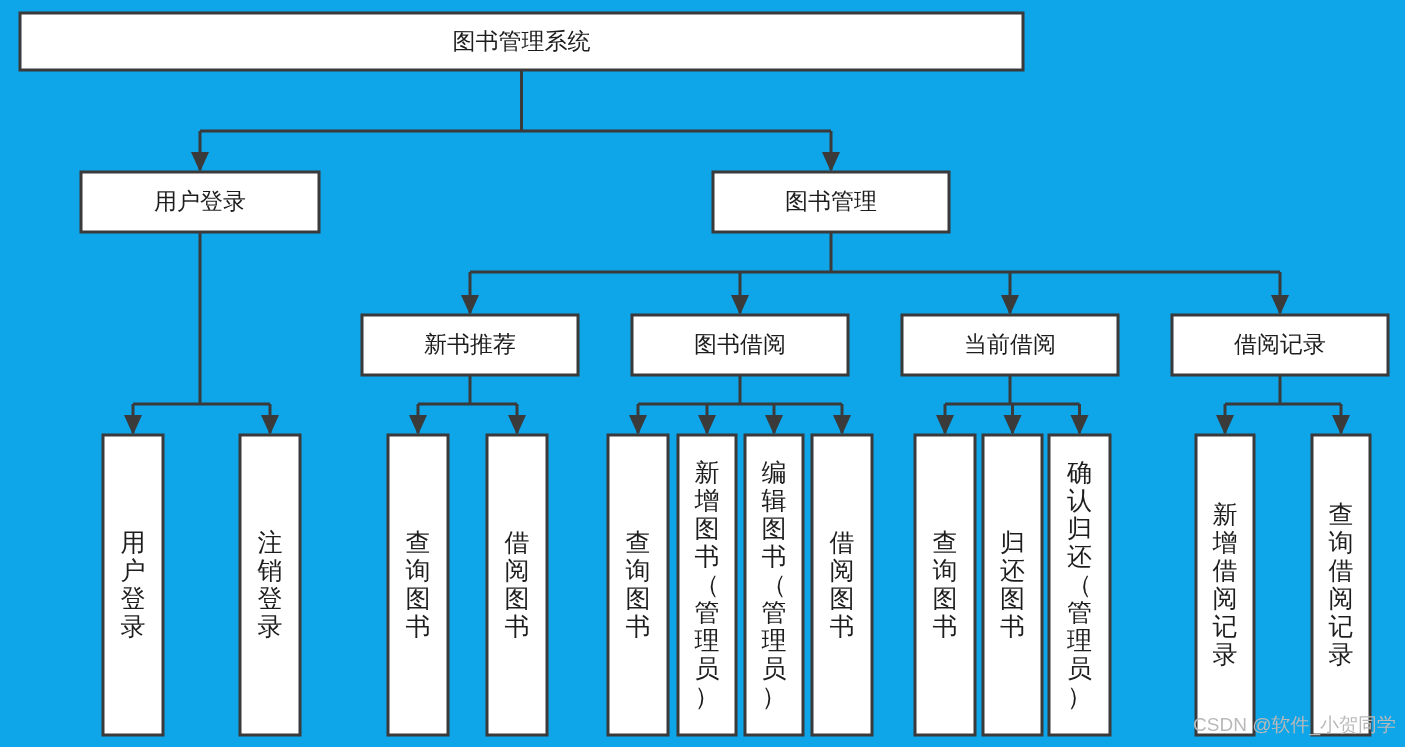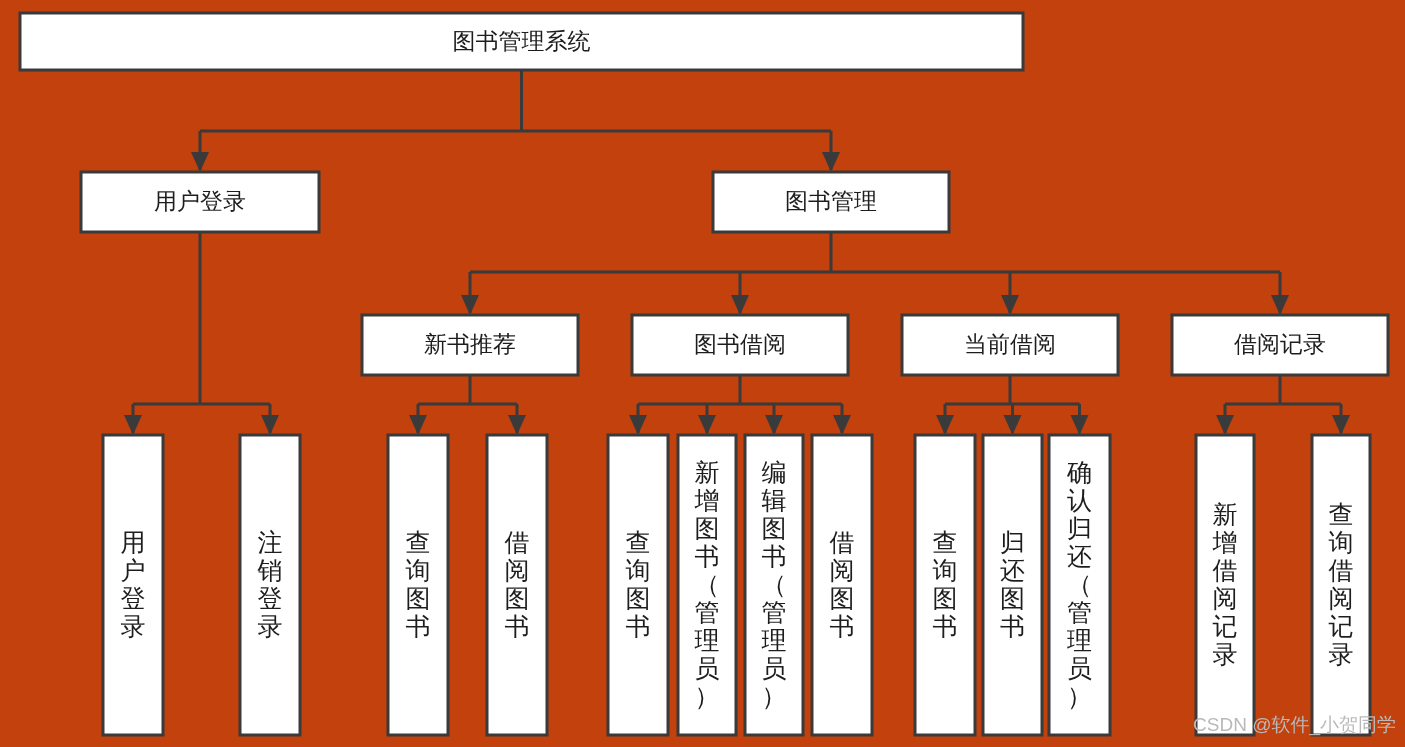--- a/index.html
+++ b/index.html
@@ -7,21 +7,21 @@
     padding: 0;
     background: #ffffff;
   }
   body {
     font-family: "Liberation Sans", "DejaVu Sans", sans-serif;
   }
   #diagram-root {
     position: relative;
     width: 1405px;
     height: 747px;
-    background: #c2410c;
+    background: #0ea5e9;
     overflow: hidden;
   }
   svg.diagram-canvas {
     position: absolute;
     left: 0;
     top: 0;
     width: 1405px;
     height: 747px;
     display: block;
   }

